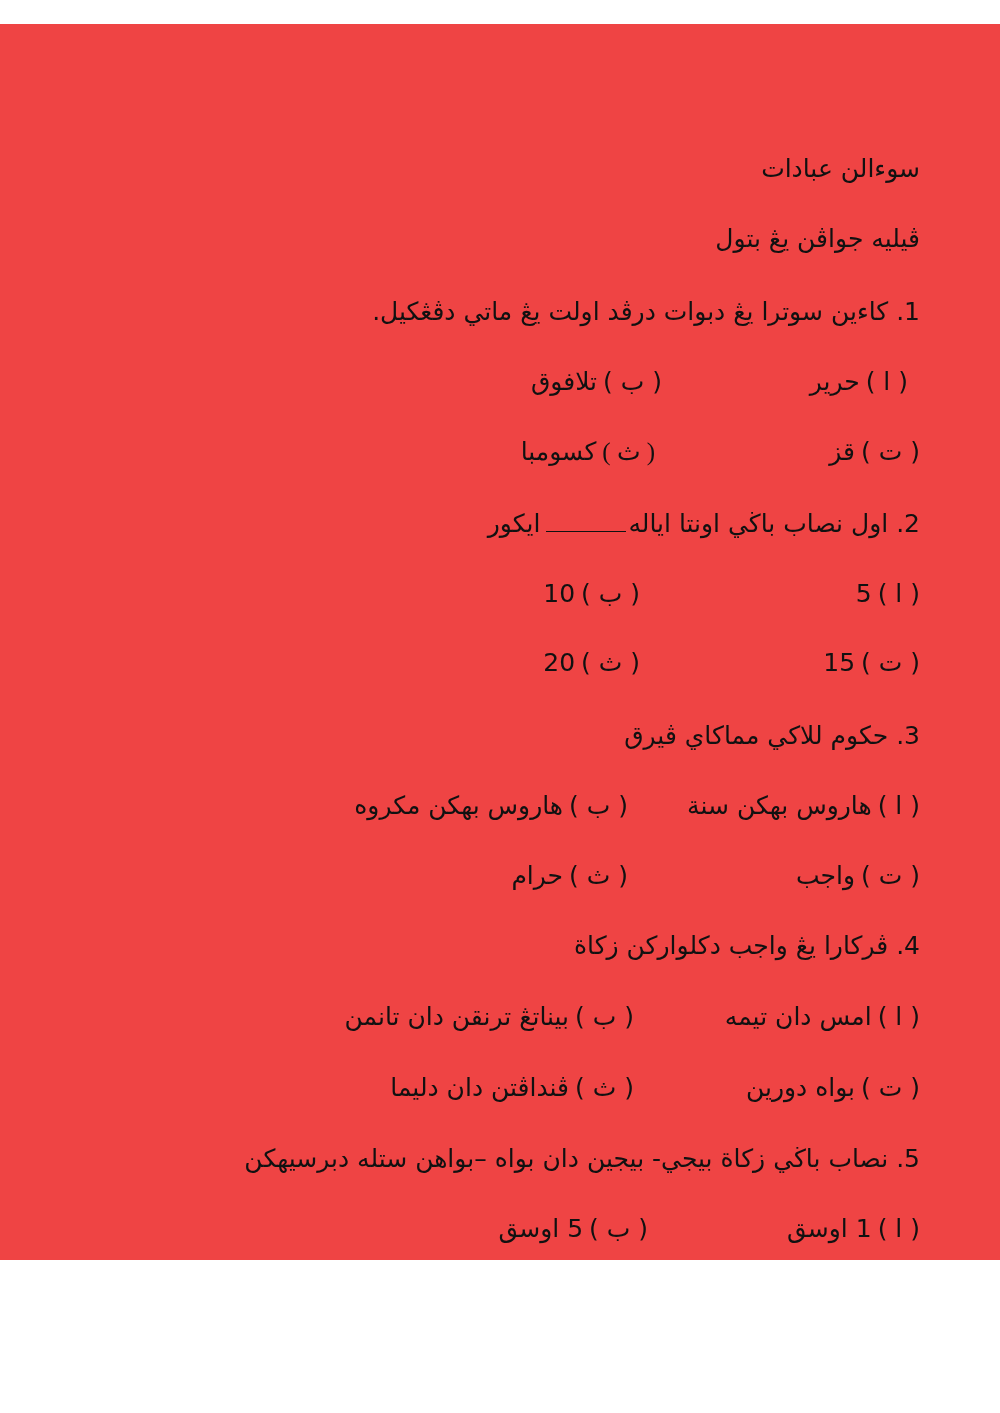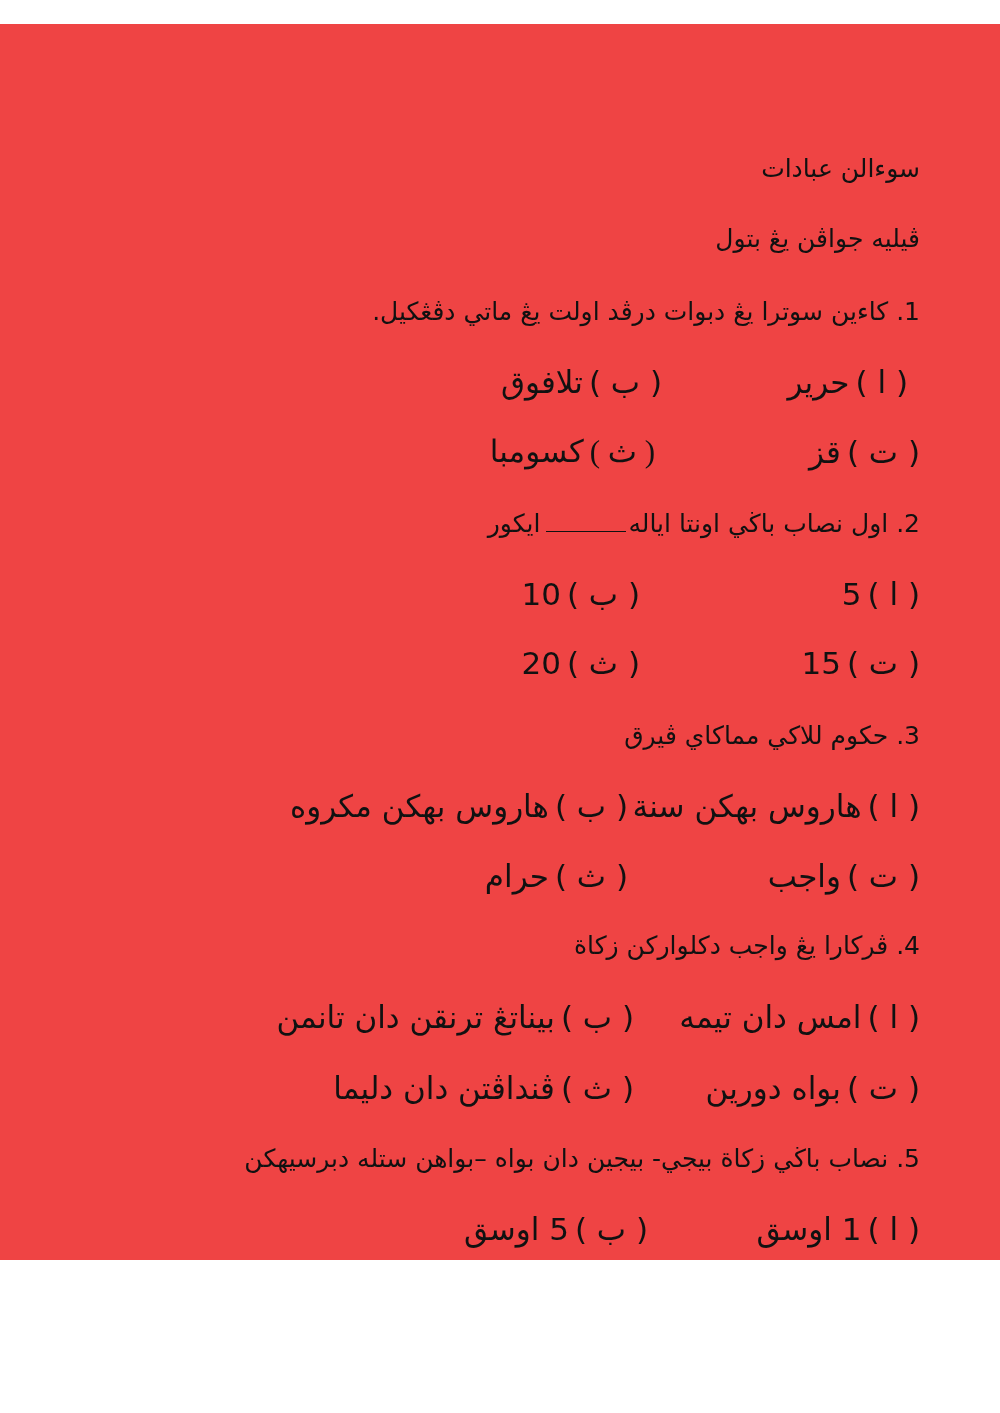--- a/index.html
+++ b/index.html
@@ -29,21 +29,21 @@
       text-align: right;
       white-space: nowrap;
       font-size: 25px;
       line-height: 36px;
     }
     .opt {
       position: absolute;
       direction: rtl;
       text-align: right;
       white-space: nowrap;
-      font-size: 31px;
+      font-size: 25px;
       line-height: 36px;
     }
     .opt .marker {
       display: inline-block;
       margin-left: 6px;
     }
     .blank {
       display: inline-block;
       border-bottom: 1.5px solid #111;
       width: 80px;

